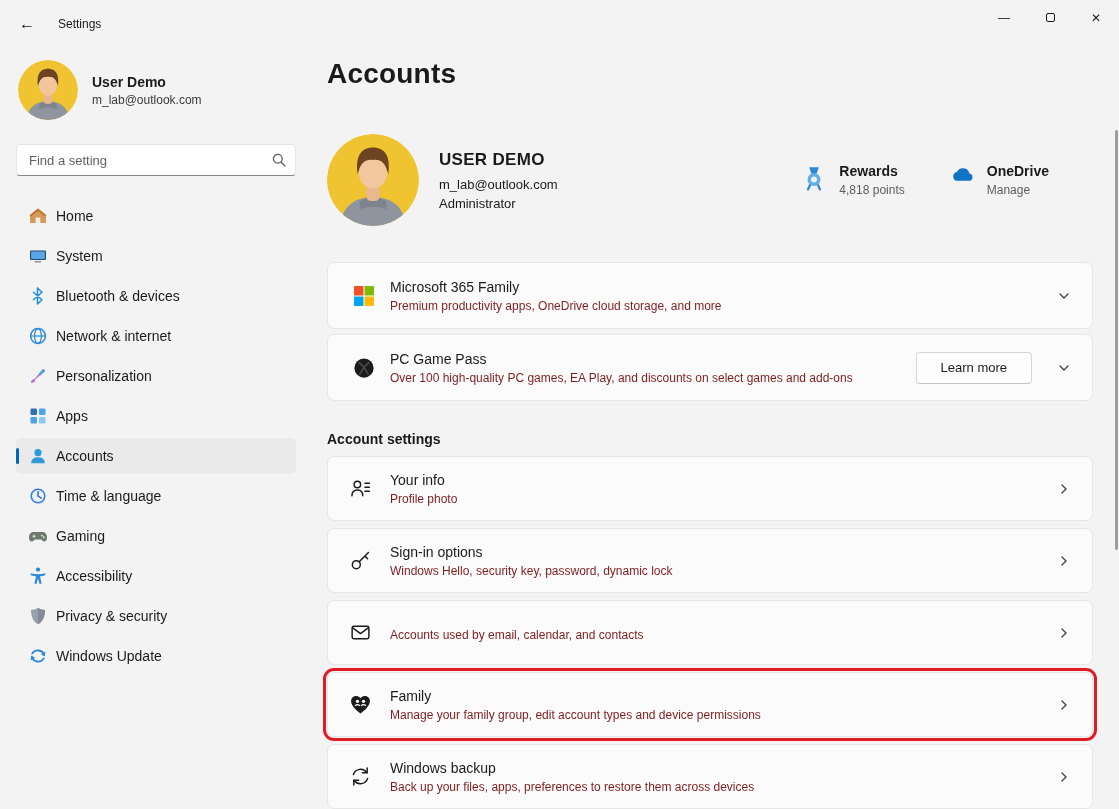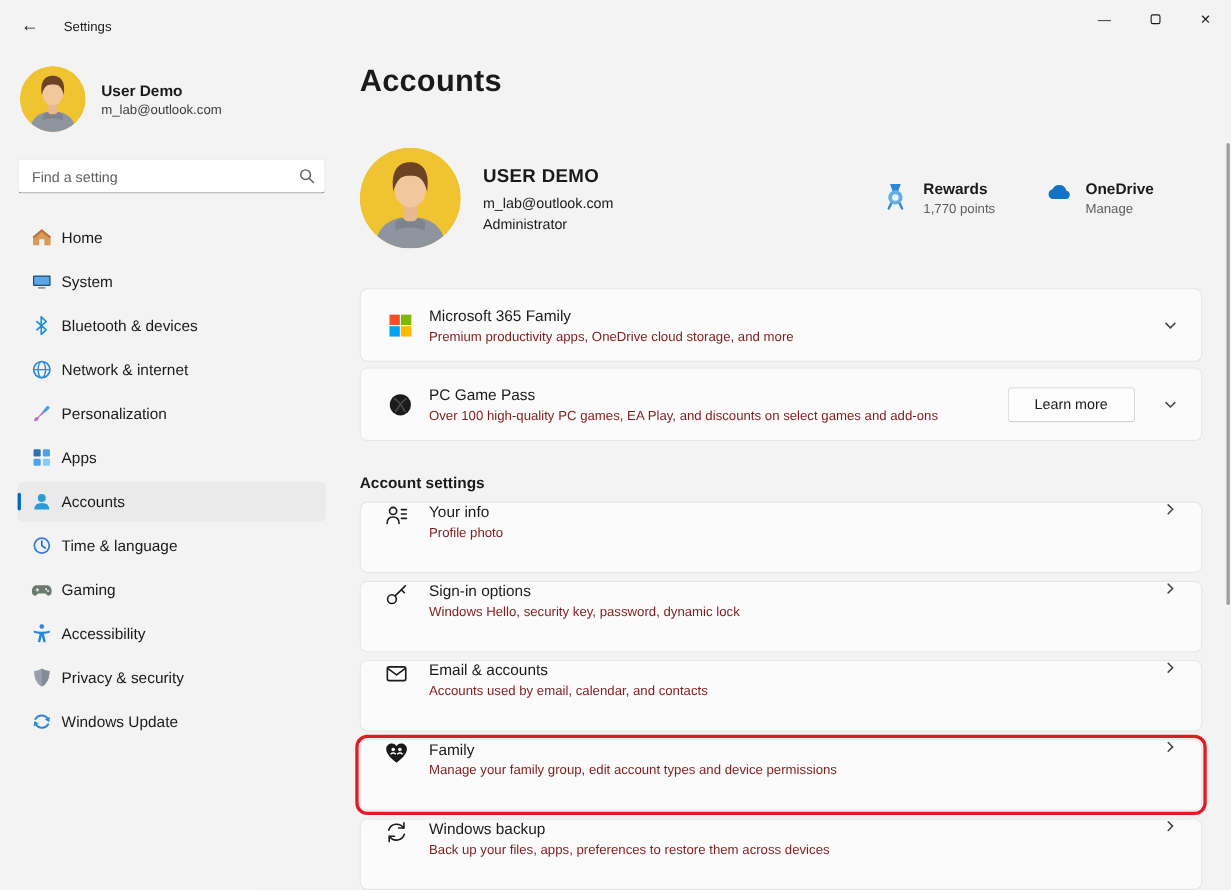--- a/index.html
+++ b/index.html
@@ -72,21 +72,21 @@
   .promo-right { margin-left:auto; display:flex; align-items:center; gap:26px; margin-right:22px; }
   .learn-btn { height:32px; padding:4px 24px; background:#fdfdfd; border:1px solid #d5d5d5;
                border-bottom-color:#c5c5c5; border-radius:4px; font-size:13px;
                font-family:"Liberation Sans", sans-serif; cursor:pointer; color:#1a1a1a; }
   .chev { width:12px; height:12px; display:flex; }
 
   .section-title { margin-top:30px; font-size:14px; font-weight:600; }
 
   .settings-list { margin-top:9px; }
   .setting-card { height:65px; background:#fbfbfb; border:1px solid #e6e6e6; border-radius:7px;
-                  display:flex; align-items:flex-start; padding-left:21px; margin-bottom:7px; cursor:pointer; }
+                  display:flex; align-items:center; padding-left:21px; margin-bottom:7px; cursor:pointer; }
   .setting-card.highlighted { outline:3px solid #e01b24; outline-offset:1px; }
   .setting-icon { width:23px; height:23px; flex-shrink:0; display:flex; }
   .setting-text { margin-left:18px; }
   .setting-chev { margin-left:auto; margin-right:22px; }
 
   
   .scroll-track { position:absolute; right:1px; top:125px; bottom:4px; width:4px; }
   .scroll-thumb { position:absolute; right:0; top:5px; width:3px; height:420px; border-radius:2px;
                   background:#9d9d9d; cursor:pointer; }
 
@@ -316,21 +316,21 @@
             <span class="ql-icon">
               <svg viewBox="0 0 24 24">
                   <path d="M7.5 2 L16.5 2 L14.2 8.6 L9.8 8.6 Z" fill="#2b88d8"></path>
                   <path d="M8.6 18 L6.4 22.6 M15.4 18 L17.6 22.6" stroke="#2b88d8" stroke-width="2" stroke-linecap="round"></path>
                   <circle cx="12" cy="13.4" r="6" fill="#63aee6"></circle>
                   <circle cx="12" cy="13.4" r="2.8" fill="#eaf3fc"></circle>
                 </svg>
             </span>
             <span>
               <div class="ql-title">Rewards</div>
-              <div class="ql-sub">1,770 points</div>
+              <div class="ql-sub">4,818 points</div>
             </span>
           </div>
           <div class="quick-link">
             <span class="ql-icon">
               <svg viewBox="0 0 32 22">
                   <path d="M9 19.5 h15.5 a4.6 4.6 0 0 0 .7-9.1 A8.3 8.3 0 0 0 9.6 8.6 A5.7 5.7 0 0 0 9 19.5 Z" fill="#1173c5"></path>
                 </svg>
             </span>
             <span>
               <div class="ql-title">OneDrive</div>
@@ -429,21 +429,20 @@
         </div>
 
         <div class="setting-card">
           <span class="setting-icon">
             <svg viewBox="0 0 22 22" fill="none" stroke="#1a1a1a" stroke-width="1.4" stroke-linejoin="round">
                 <rect x="3" y="5" width="16" height="12" rx="1.6"></rect>
                 <path d="M3.6 6.5 L11 12 L18.4 6.5"></path>
               </svg>
           </span>
           <span class="setting-text">
-            <div class="card-title">Email &amp; accounts</div>
             <div class="card-sub">Accounts used by email, calendar, and contacts</div>
           </span>
           <span class="chev setting-chev">
             <svg viewBox="0 0 12 12" fill="none" stroke="#454545" stroke-width="1.4" stroke-linecap="round">
                 <path d="M4 2 L8 6 L4 10"></path>
               </svg>
           </span>
         </div>
 
         <div class="setting-card highlighted">

